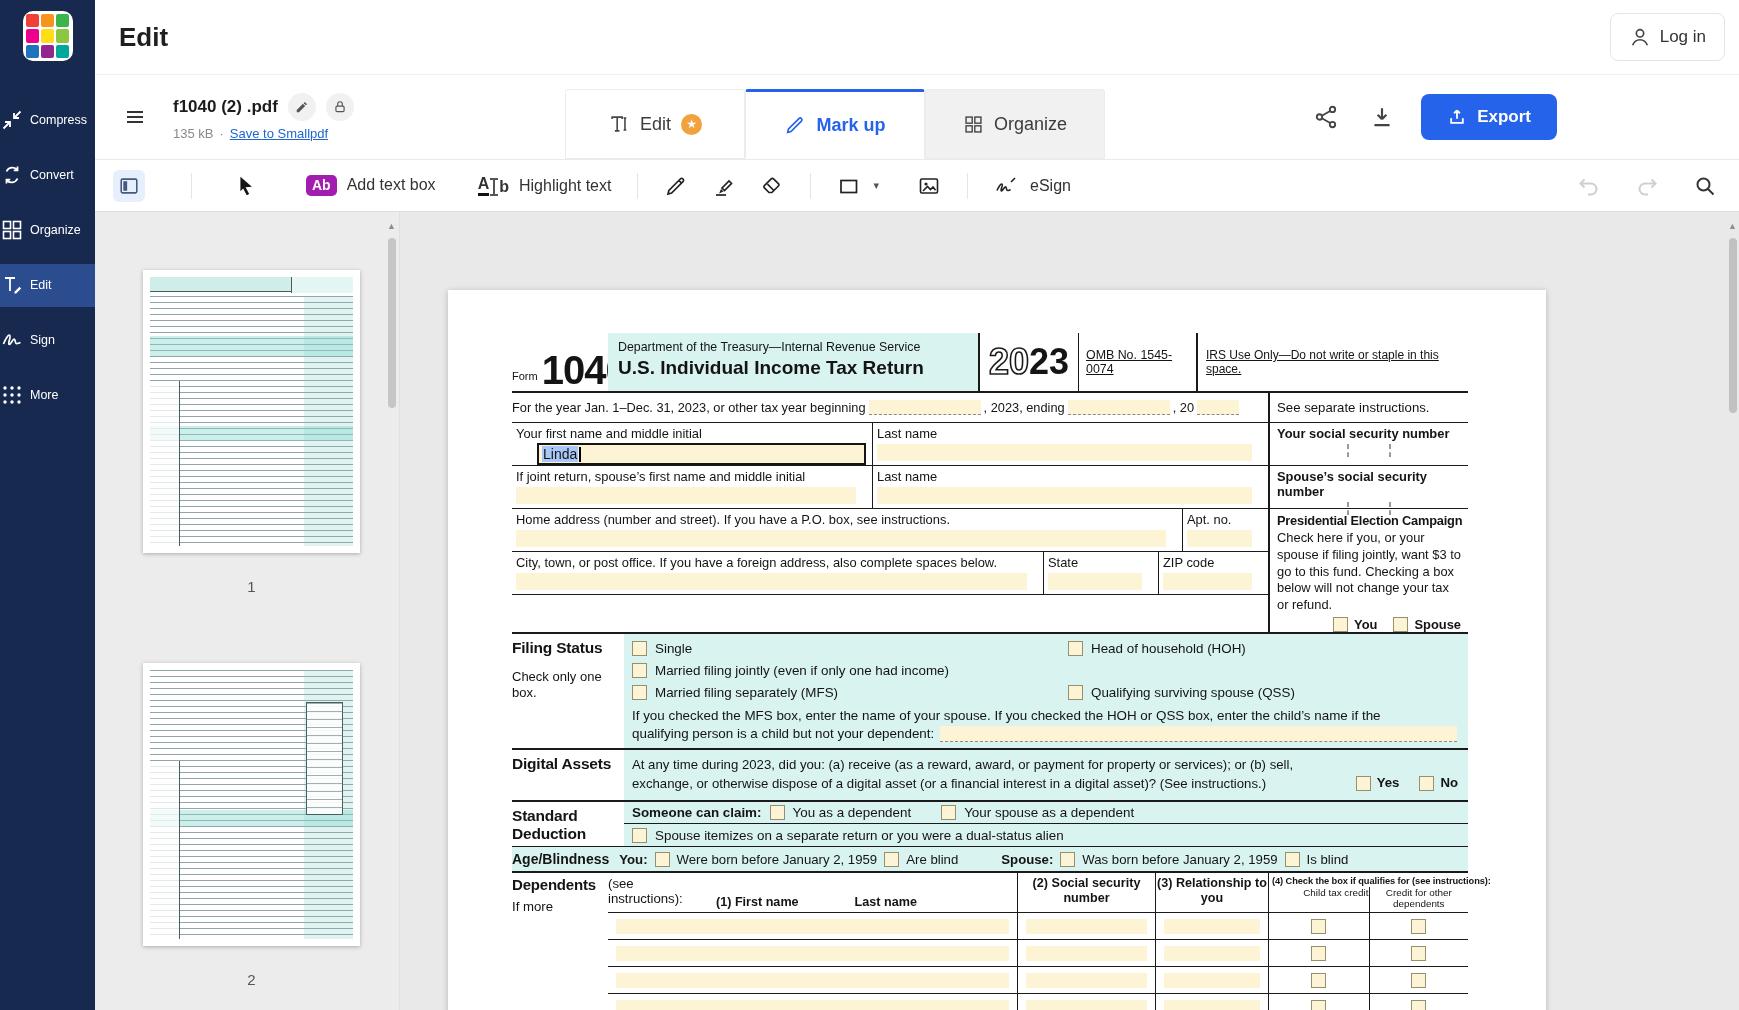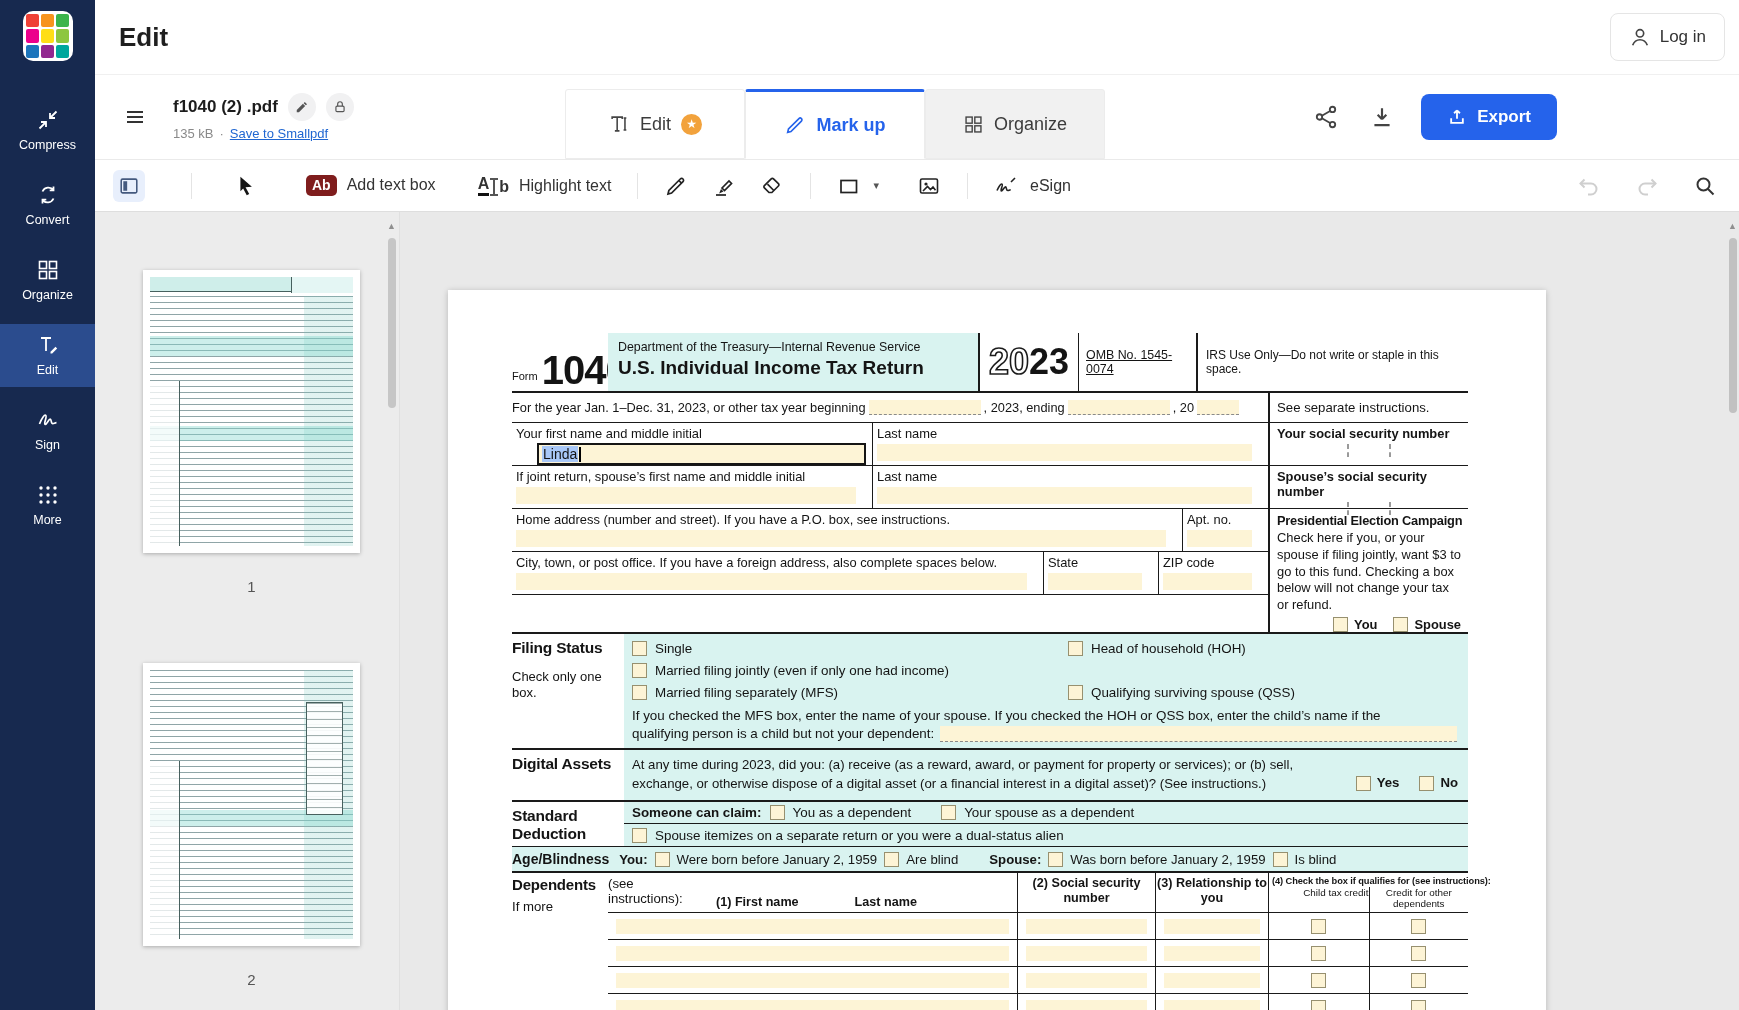--- a/index.html
+++ b/index.html
@@ -8,21 +8,21 @@
   button { border:none; background:none; font:inherit; cursor:pointer; color:inherit; }
   svg { display:block; }
 
   .app { display:flex; width:1739px; height:1010px; }
 
   
   .sidebar { width:95px; background:#17294f; flex-shrink:0; display:flex; flex-direction:column; align-items:center; }
   .logo { width:50px; height:50px; margin-top:11px; margin-bottom:38px; border-radius:10px; background:#fff;
           display:grid; grid-template-columns:repeat(3,1fr); grid-template-rows:repeat(3,1fr); gap:2px; padding:3px; overflow:hidden; }
   .logo span { border-radius:2px; }
-  .nav-item { width:100%; padding:9px 0 10px; display:flex; flex-direction:column; align-items:center; gap:6px;
+  .nav-item { width:100%; padding:9px 0 10px; display:flex; flex-direction:row; align-items:center; gap:6px;
               color:#fff; font-size:12.5px; margin-bottom:12px; }
   .nav-item.active { background:#2b4c8e; }
 
   
   .main { flex:1; display:flex; flex-direction:column; min-width:0; }
 
   .app-header { height:75px; background:#fff; display:flex; align-items:center; padding:0 14px 0 24px; border-bottom:1px solid #f0f0f0; }
   .app-header .title { font-size:26px; font-weight:bold; color:#1f1f1f; }
   .login-btn { margin-left:auto; display:flex; align-items:center; gap:9px; border:1px solid #e5e5e5; border-radius:8px;
                padding:12px 18px; font-size:17px; color:#333; background:#fff; }
@@ -49,21 +49,21 @@
   .icon-btn { padding:4px; }
   .export-btn { background:#2563eb; color:#fff; border-radius:8px; padding:13px 26px; font-size:17px; font-weight:bold;
                 display:flex; align-items:center; gap:10px; }
 
   
   .tool-bar { height:52px; background:#fff; border-bottom:1px solid #dedede; display:flex; align-items:center; padding:0 18px; gap:12px; }
   .tool-divider { width:1px; height:26px; background:#e4e4e4; margin:0 8px; }
   .tool-btn { display:flex; align-items:center; gap:10px; font-size:16px; color:#333; padding:5px 6px; border-radius:6px; }
   .panel-toggle { background:#e8effc; border-radius:6px; padding:5px; margin-right:26px; }
   .select-tool { margin:0 26px 0 16px; }
-  .ab-badge { background:#7f1d1d; color:#fff; border-radius:5px; font-weight:bold; font-size:14px; padding:3px 6px; line-height:1.1; }
+  .ab-badge { background:#a21caf; color:#fff; border-radius:5px; font-weight:bold; font-size:14px; padding:3px 6px; line-height:1.1; }
   .hl-icon { display:flex; align-items:flex-end; }
   .hl-a { font-weight:bold; font-size:16px; line-height:1; border-bottom:3px solid #111; padding-bottom:1px; }
   .hl-b { font-weight:bold; font-size:16px; line-height:1; padding-bottom:1px; }
   .ibeam { position:relative; width:2px; height:18px; background:#555; margin:0 4px; }
   .ibeam::before, .ibeam::after { content:""; position:absolute; left:-3px; width:8px; height:2px; background:#555; }
   .ibeam::before { top:0; } .ibeam::after { bottom:0; }
   .caret-down { font-size:11px; color:#555; margin-left:2px; }
   .tool-right { margin-left:auto; display:flex; align-items:center; gap:26px; }
 
   
@@ -107,21 +107,21 @@
   .fhdr { display:flex; border-bottom:2px solid #1a1a1a; height:60px; }
   .fh-form { width:96px; display:flex; align-items:flex-end; gap:4px; padding-bottom:2px; }
   .fh-word { font-size:11px; padding-bottom:7px; }
   .fh-num { font-size:40px; font-weight:bold; letter-spacing:-1px; line-height:0.95; }
   .fh-mid { flex:1; background:#d9f3f0; padding:7px 10px 0; }
   .fh-dept { font-size:12.4px; }
   .fh-title { font-size:19px; font-weight:bold; margin-top:3px; }
   .fh-year { width:100px; border-left:2px solid #1a1a1a; display:flex; align-items:center; justify-content:center; font-size:36px; font-weight:bold; }
   .yr-o { color:#fff; -webkit-text-stroke:1.6px #1a1a1a; }
   .fh-omb { width:118px; border-left:1px solid #1a1a1a; font-size:12.4px; display:flex; align-items:center; padding:0 7px;text-decoration:underline; }
-  .fh-irs { width:272px; border-left:2px solid #1a1a1a; font-size:12px; display:flex; align-items:center; padding:0 8px; }
+  .fh-irs { width:272px; border-left:2px solid #1a1a1a; font-size:12px; display:flex; align-items:center; padding:0 8px;text-decoration:underline; }
 
   .top-block { display:flex; border-bottom:2px solid #1a1a1a; }
   .tb-left { width:756px; }
   .tb-right { width:200px; border-left:2px solid #1a1a1a; }
 
   .r-year { height:30px; border-bottom:1px solid #1a1a1a; display:flex; align-items:center; font-size:12.8px; white-space:nowrap; }
   .f-yr1 { width:112px; } .f-yr2 { width:102px; } .f-yr3 { width:42px; }
 
   .row-cells { display:flex; border-bottom:1px solid #1a1a1a; height:43px; }
   .cell { padding:3px 6px 0 4px; }
@@ -168,21 +168,21 @@
 
   .sd-section { display:flex; border-bottom:1px solid #1a1a1a; }
   .sd-body { flex:1; background:#d9f3f0; }
   .sd-row1 { display:flex; align-items:center; gap:8px; height:22px; border-bottom:1px solid #1a1a1a; padding:0 8px; white-space:nowrap; }
   .sd-row2 { display:flex; align-items:center; gap:8px; height:22px; padding:0 8px; white-space:nowrap; }
   .ml20 { margin-left:22px; }
 
   .ab-row { display:flex; align-items:center; background:#d9f3f0; height:26px; border-bottom:2px solid #1a1a1a; gap:7px;
             font-size:13.2px; white-space:nowrap; }
   .ab-label { font-weight:bold; font-size:14px; margin-right:3px; }
-  .ab-sp { margin-left:24px; }
+  .ab-sp { margin-left:36px; }
 
   .dep-section { display:flex; }
   .dep-labelcol { width:96px; padding-top:3px; }
   .dep-title { font-weight:bold; font-size:15px; letter-spacing:-0.2px; }
   .dep-ifmore { font-size:13.2px; margin-top:6px; }
   .dep-body { flex:1; }
   .dep-hdr { display:flex; border-bottom:1px solid #1a1a1a; height:40px; }
   .dh-see { width:104px; font-size:13.2px; padding-top:3px; }
   .dh-names { flex:1; display:flex; align-items:flex-end; gap:56px; padding:0 0 3px 4px; font-size:12.6px; font-weight:bold; }
   .dh-ssn { width:138px; border-left:1px solid #1a1a1a; text-align:center; font-size:12.6px; font-weight:bold; line-height:1.2; padding-top:3px; }

